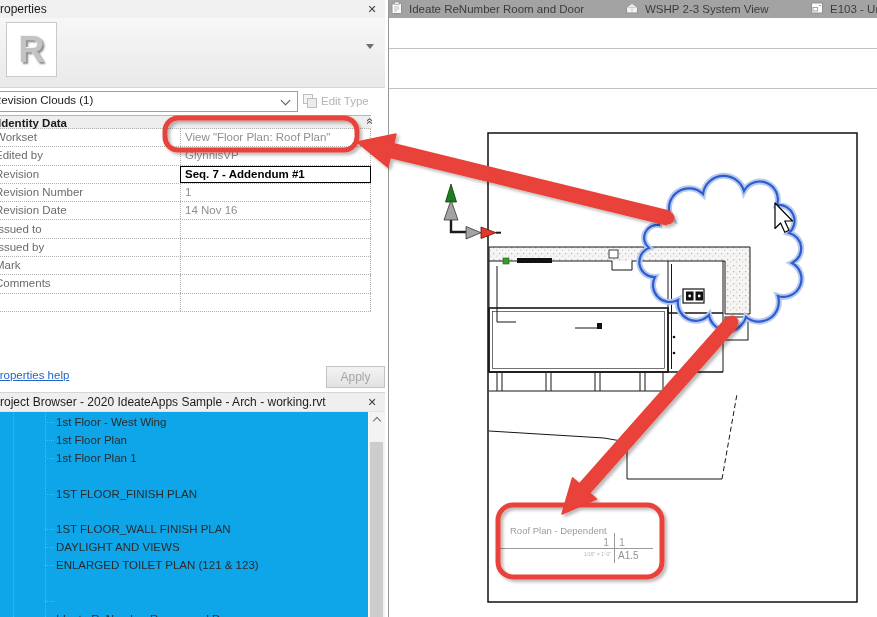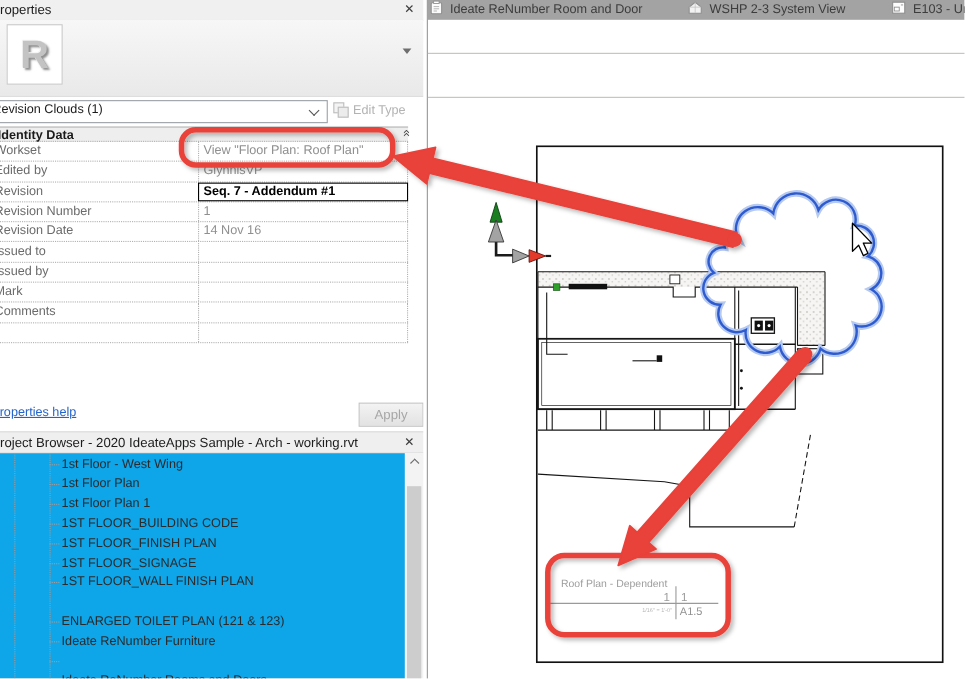--- a/index.html
+++ b/index.html
@@ -156,43 +156,35 @@
           <span class="tlabel">1st Floor - West Wing</span>
         </div>
       <div class="titem" style="top:18.9px">
           <span class="tick"></span>
           <span class="tlabel">1st Floor Plan</span>
         </div>
       <div class="titem" style="top:36.8px">
           <span class="tick"></span>
           <span class="tlabel">1st Floor Plan 1</span>
         </div>
-      <div class="titem" style="top:54.7px">
-          <span class="tick"></span>
-          <span class="tlabel">1ST FLOOR_BUILDING CODE</span>
-        </div>
       <div class="titem" style="top:72.6px">
           <span class="tick"></span>
           <span class="tlabel">1ST FLOOR_FINISH PLAN</span>
         </div>
-      <div class="titem" style="top:90.5px">
-          <span class="tick"></span>
-          <span class="tlabel">1ST FLOOR_SIGNAGE</span>
-        </div>
       <div class="titem" style="top:108.4px">
           <span class="tick"></span>
           <span class="tlabel">1ST FLOOR_WALL FINISH PLAN</span>
         </div>
+      <div class="titem" style="top:126.3px">
+          <span class="tick"></span>
+          <span class="tlabel">DAYLIGHT AND VIEWS</span>
+        </div>
       <div class="titem" style="top:144.2px">
           <span class="tick"></span>
           <span class="tlabel">ENLARGED TOILET PLAN (121 &amp; 123)</span>
-        </div>
-      <div class="titem" style="top:162.1px">
-          <span class="tick"></span>
-          <span class="tlabel">Ideate ReNumber Furniture</span>
         </div>
       <div class="titem" style="top:180px">
           <span class="tick"></span>
         </div>
       <div class="titem" style="top:197.9px">
           <span class="tlabel">Ideate ReNumber Rooms and Doors</span>
         </div>
     </div>
     <div class="sb">
       <div class="sb-up">

